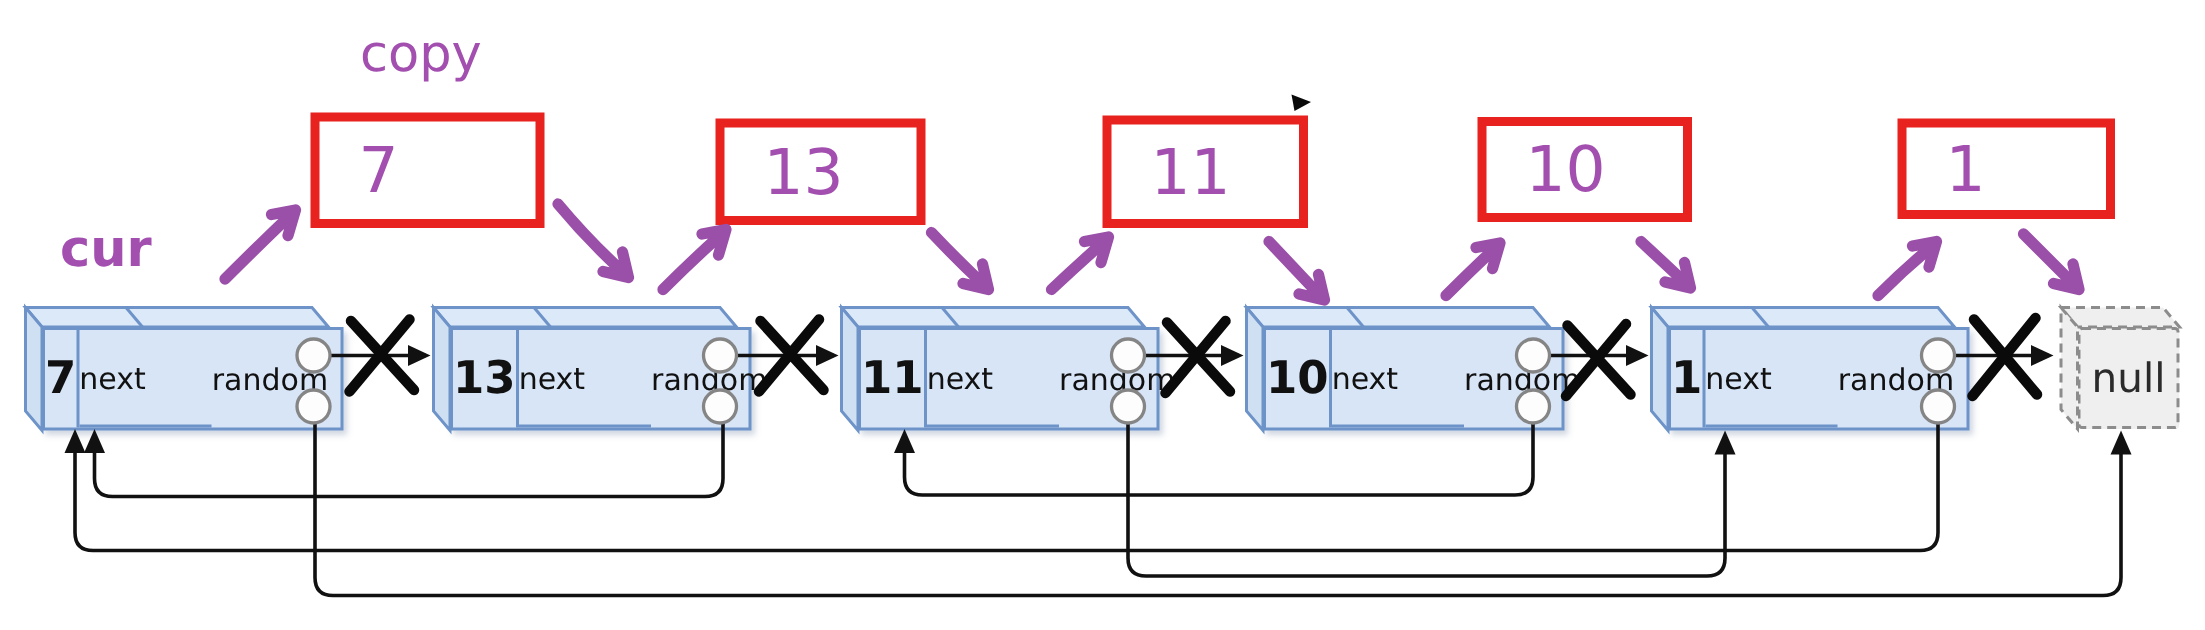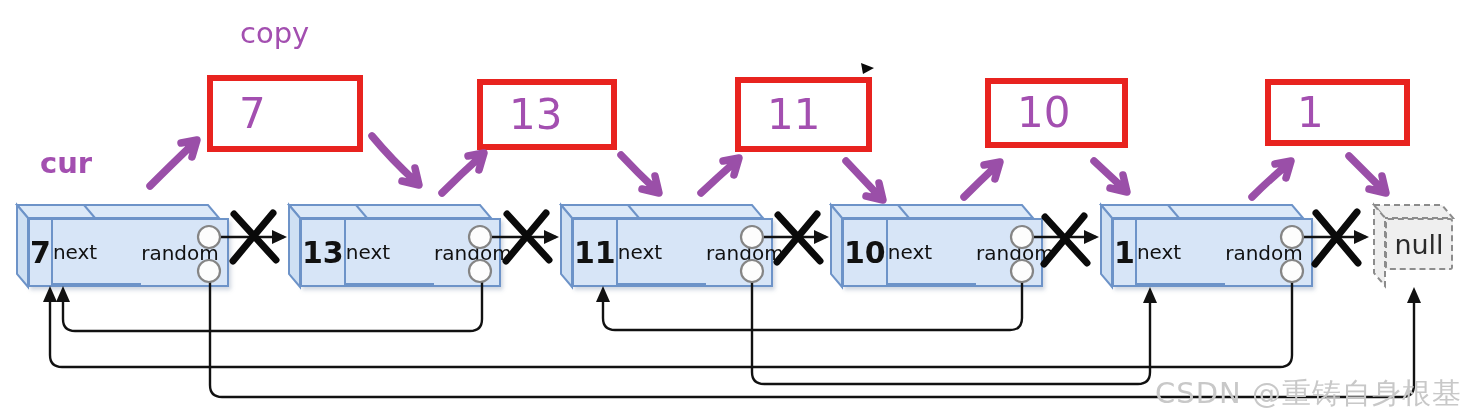--- a/index.html
+++ b/index.html
@@ -1,20 +1,20 @@
 <!DOCTYPE html>
 <html><head>
 <meta charset="utf-8">
 <style>
   html,body{margin:0;padding:0;background:#fff;}
   .stage{position:relative;width:1470px;height:420px;background:#ffffff;overflow:hidden;
          font-family:"DejaVu Sans", sans-serif;}
   .layer{position:absolute;left:0;top:0;z-index:2;pointer-events:none;}
   
-  .plabel{position:absolute;z-index:1;color:#a34fb0;font-size:29px;font-weight:500;}
+  .plabel{position:absolute;z-index:1;color:#a34fb0;font-size:34px;font-weight:500;}
   
   .copybox{position:absolute;z-index:1;background:#fff;border:6px solid #e8231f;
            box-sizing:border-box;display:flex;align-items:center;}
   .copybox span{color:#a34fb0;font-size:42px;padding-left:26px;line-height:1;}
   
   .node{position:absolute;z-index:1;display:flex;box-sizing:border-box;width:201px;height:69px;
         background:#d7e5f7;border:2px solid #6d93c8;box-shadow:2px 3px 4px rgba(120,140,170,.35);}
   .numcell{width:67px;box-sizing:border-box;border-right:2px solid #6d93c8;display:flex;
            align-items:center;justify-content:center;font-size:30px;font-weight:600;color:#111;}
   .rows{flex:1;display:flex;flex-direction:row;}
@@ -81,23 +81,22 @@
     </div>
   </div>
   <div class="node" style="left:1112px;top:218px;">
     <div class="numcell">1</div>
     <div class="rows">
       <div class="row next">next</div>
       <div class="row">random</div>
     </div>
   </div>
 
-  <div class="nullbox" style="left:1385px;top:218px;width:68px;height:52px;">null</div>
-
-  <div class="watermark">CSDN @重铸自身根基</div>
+  <div class="nullbox" style="left:1385px;top:218px;width:68px;height:68px;">null</div>
+
 
   <svg class="layer" width="1470" height="420" viewBox="0 0 1470 420">
 
     <g stroke="#6d93c8" stroke-width="2" fill="#cfe0f3">
       <g>
         <polygon points="17,205 208,205 219,218 28,218" fill="#dce9f8"></polygon>
         <polygon points="17,205 28,218 28,287 17,274"></polygon>
         <line x1="84" y1="205" x2="95" y2="218"></line>
       </g>
       <g>

